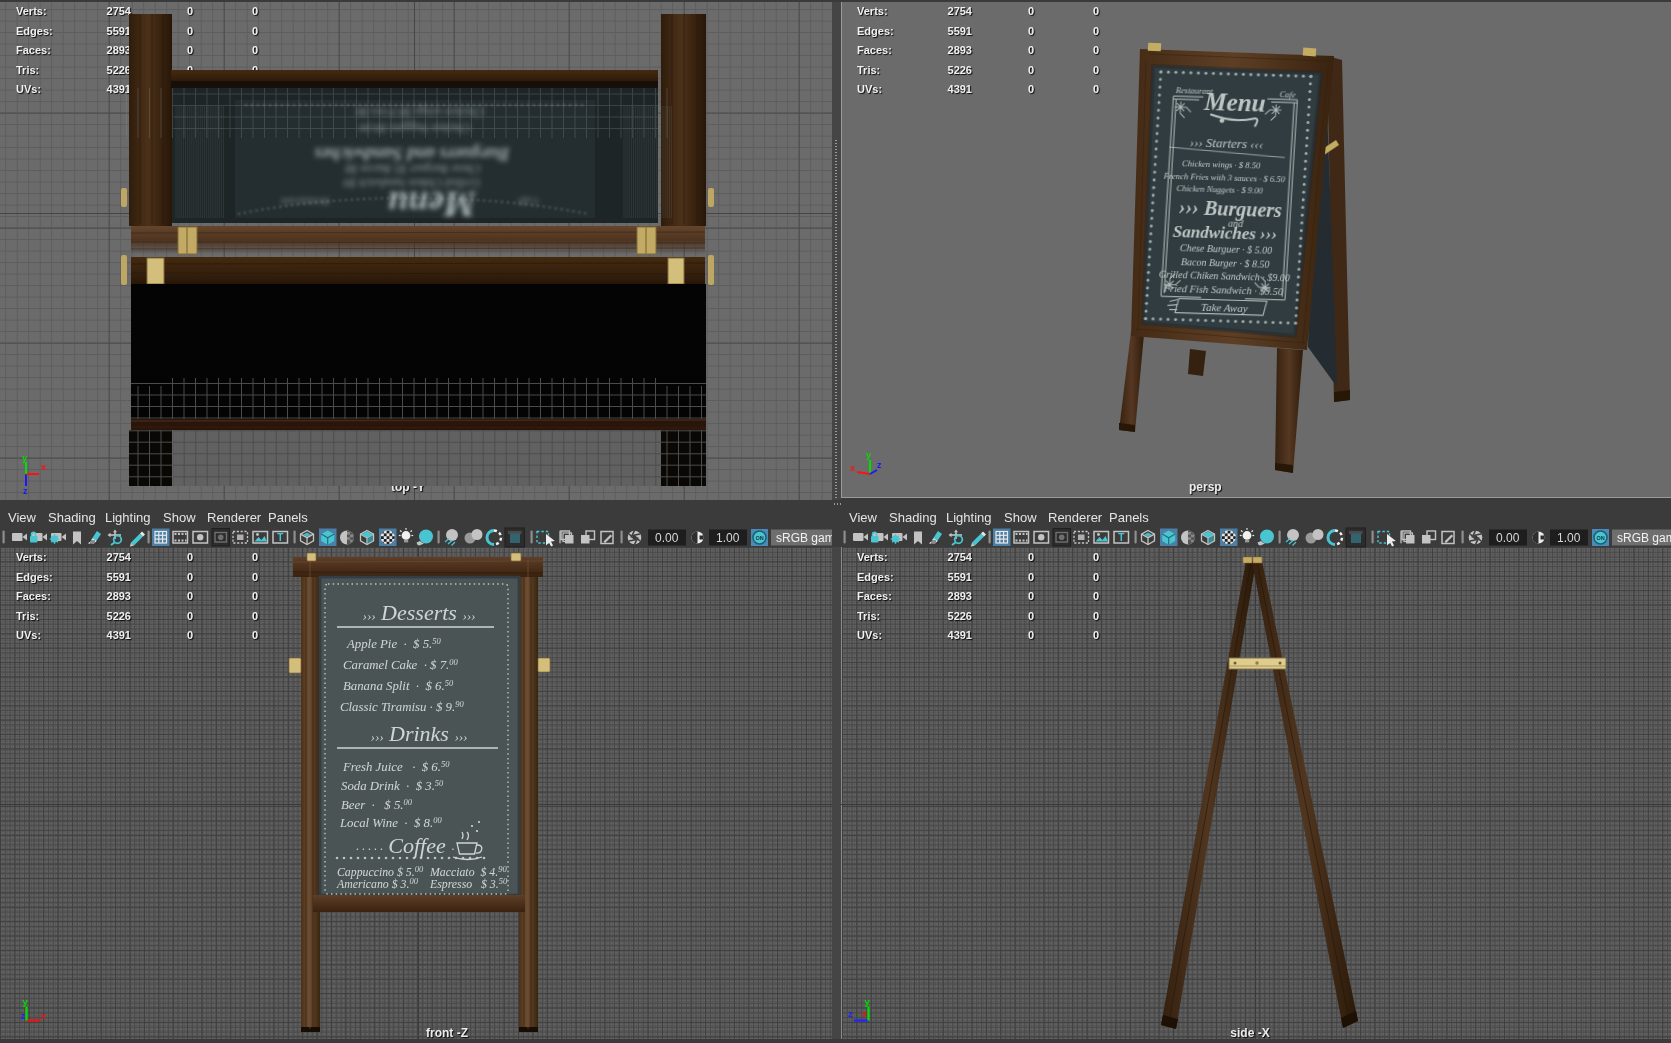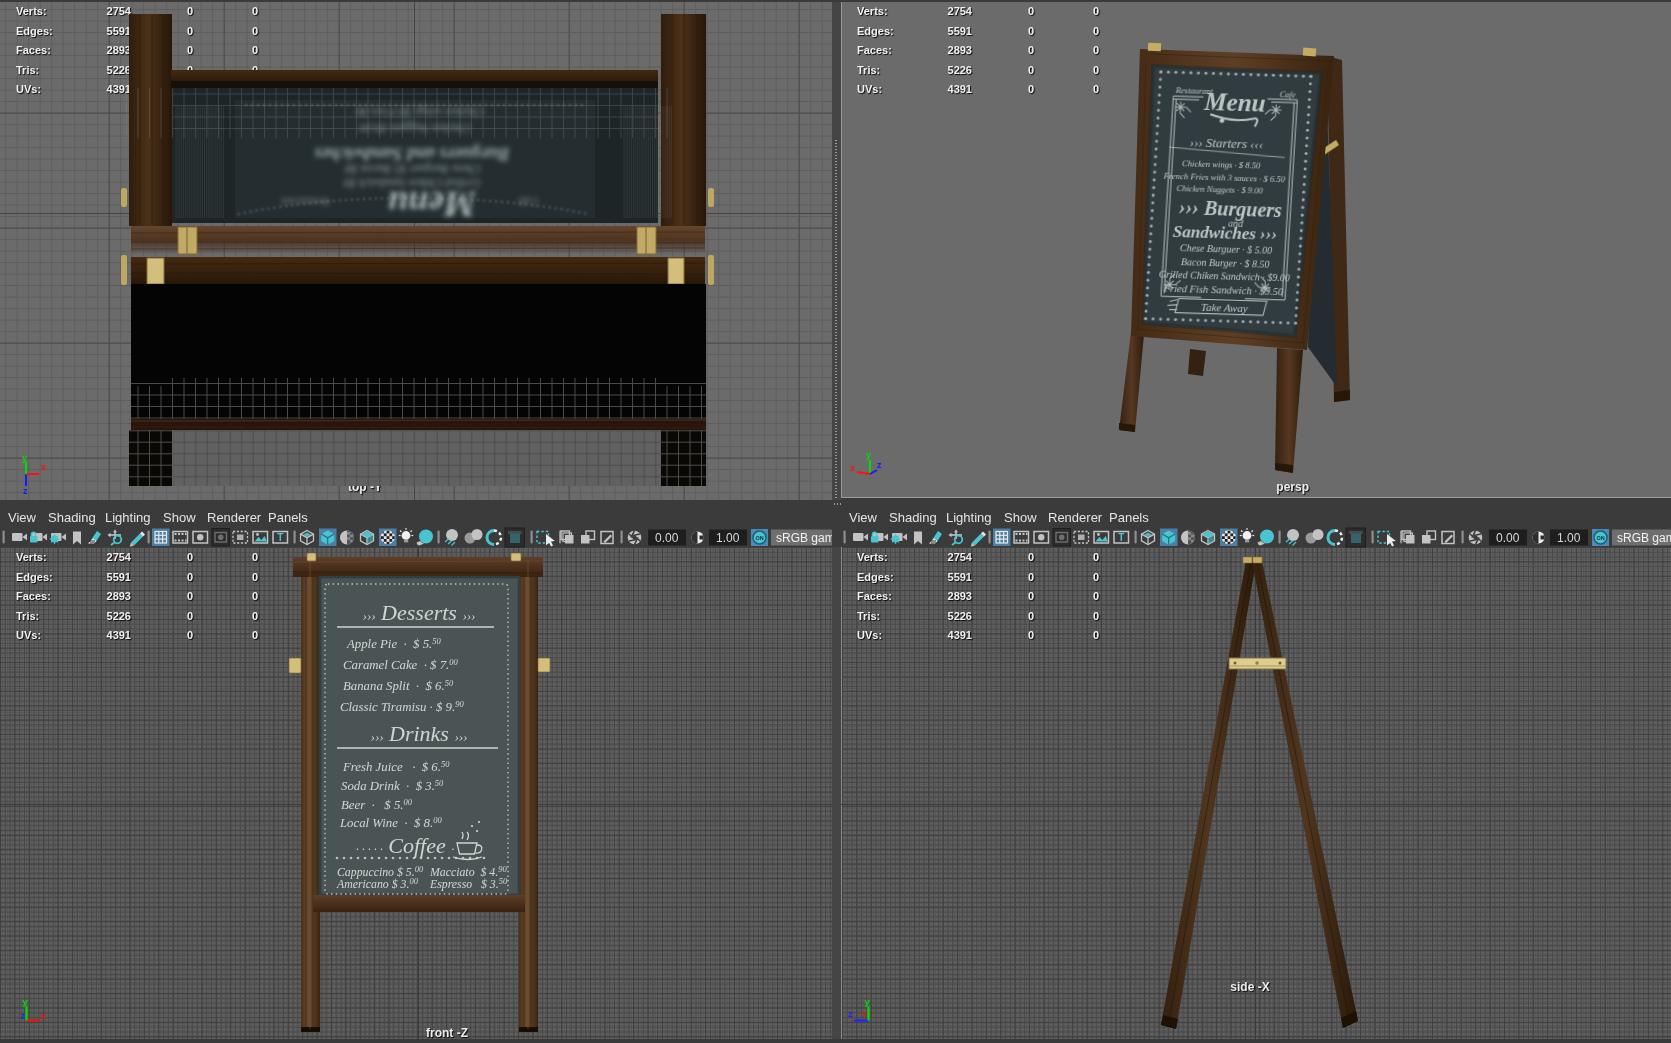--- a/index.html
+++ b/index.html
@@ -488,24 +488,24 @@
 <div class="hud" style="left:1004px;top:590.2px;width:30px;text-align:right">0</div>
 <div class="hud" style="left:1069px;top:590.2px;width:30px;text-align:right">0</div>
 <div class="hud" style="left:857px;top:609.8px;width:40px">Tris:</div>
 <div class="hud" style="left:922px;top:609.8px;width:50px;text-align:right">5226</div>
 <div class="hud" style="left:1004px;top:609.8px;width:30px;text-align:right">0</div>
 <div class="hud" style="left:1069px;top:609.8px;width:30px;text-align:right">0</div>
 <div class="hud" style="left:857px;top:629.4px;width:40px">UVs:</div>
 <div class="hud" style="left:922px;top:629.4px;width:50px;text-align:right">4391</div>
 <div class="hud" style="left:1004px;top:629.4px;width:30px;text-align:right">0</div>
 <div class="hud" style="left:1069px;top:629.4px;width:30px;text-align:right">0</div>
-<div class="vplab" style="left:348px;top:480px;width:120px;text-align:left">top -Y</div>
-<div class="vplab" style="left:1189px;top:480px;width:120px;text-align:right">persp</div>
+<div class="vplab" style="left:348px;top:480px;width:120px;text-align:center">top -Y</div>
+<div class="vplab" style="left:1189px;top:480px;width:120px;text-align:left">persp</div>
 <div class="vplab" style="left:348px;top:1026px;width:120px;text-align:right">front -Z</div>
-<div class="vplab" style="left:1190px;top:980px;width:120px;text-align:center">side -X</div>
+<div class="vplab" style="left:1190px;top:1026px;width:120px;text-align:center">side -X</div>
 <svg style="position:absolute;left:12px;top:452px" width="40" height="44" xmlns="http://www.w3.org/2000/svg">
 <g font-family="Liberation Sans" font-size="9" font-weight="bold">
 <line x1="14" y1="22" x2="14" y2="34" stroke="#1919ff" stroke-width="2"></line>
 <text x="11" y="42" fill="#1919ff">z</text>
 <line x1="14" y1="22" x2="27" y2="22" stroke="#ff1111" stroke-width="2"></line>
 <text x="29" y="18" fill="#ff1111">x</text>
 <line x1="14" y1="22" x2="14" y2="10" stroke="#00e000" stroke-width="2"></line>
 <text x="10" y="9" fill="#00e000">y</text>
     </g>
   </svg>

